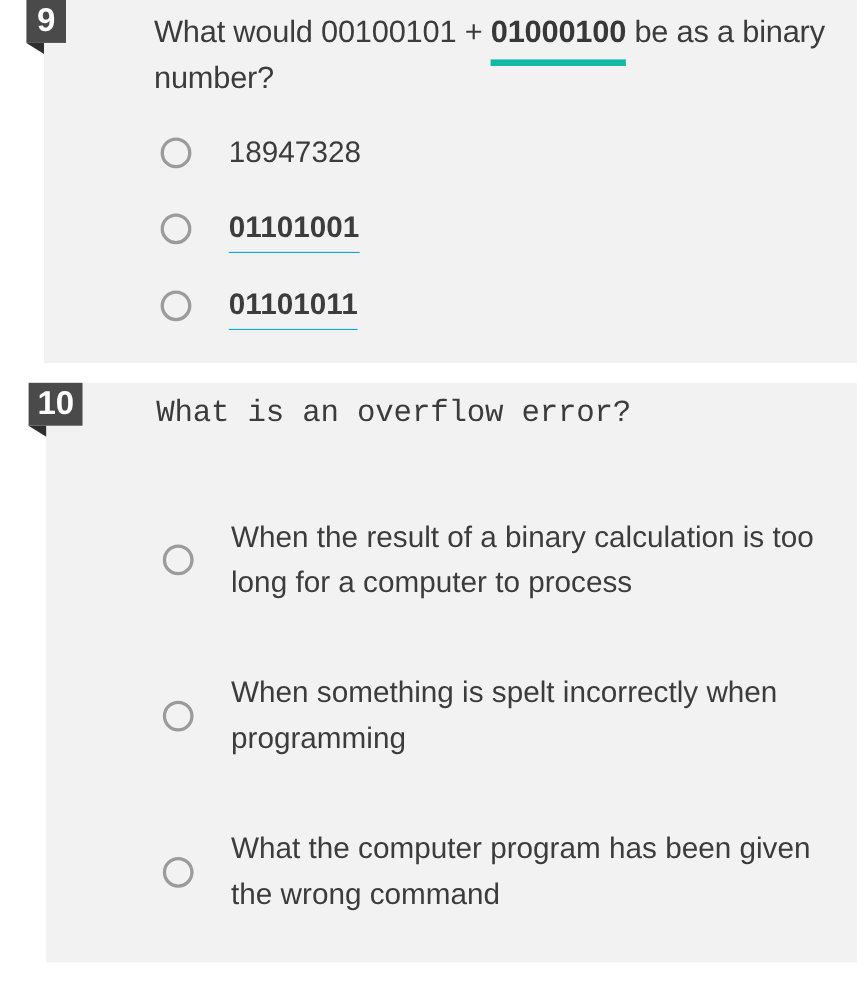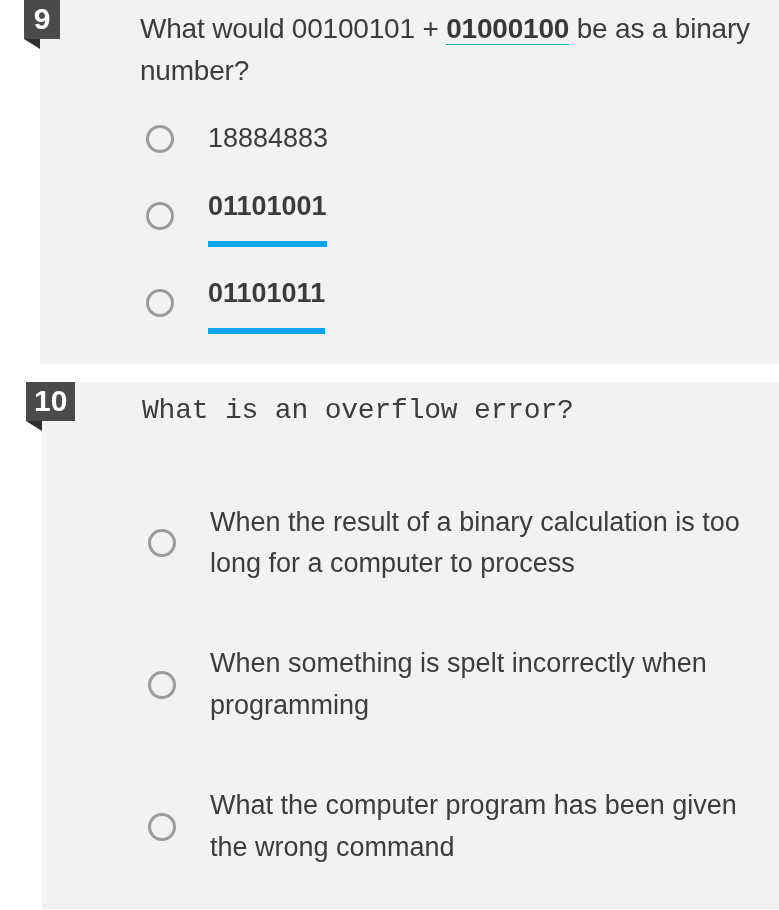--- a/index.html
+++ b/index.html
@@ -54,22 +54,22 @@
     letter-spacing: -0.2px;
     margin-bottom: 26px;
   }
   .question-text.q10text {
     margin-bottom: 70px;
     font-family: Liberation Mono, monospace;
   }
   .link-text {
     font-weight: 700;
     color: #383838;
-    border-bottom: 1px solid #14b8a6;
-    padding-bottom: 0;
+    border-bottom: 6px solid #14b8a6;
+    padding-bottom: 10px;
   }
   .options {
     display: flex;
     flex-direction: column;
     gap: 26px;
     padding-left: 6px;
   }
   .options.q10opts {
     gap: 58px;
   }
@@ -87,37 +87,37 @@
     border-radius: 50%;
     background: transparent;
   }
   .option-label {
     font-size: 27px;
     color: #3c3c3c;
     line-height: 1.55;
   }
   .option-label.bold-link {
     font-weight: 700;
-    border-bottom: 6px solid #0ea5e9;
-    padding-bottom: 13px;
+    border-bottom: 1px solid #0ea5e9;
+    padding-bottom: 1px;
     text-align: center;
   }
 </style>
 </head>
 <body>
 
 <div class="question-block q9">
   <div class="q-number">9</div>
   <p class="question-text">
     <span>What would 00100101 + </span><span class="link-text">01000100</span><span> be as a binary number?</span>
   </p>
   <div class="options">
     <label class="option-row">
       <span class="radio-circle"></span>
-      <span class="option-label">18884883</span>
+      <span class="option-label">18947328</span>
     </label>
     <label class="option-row">
       <span class="radio-circle"></span>
       <span class="option-label bold-link">01101001</span>
     </label>
     <label class="option-row">
       <span class="radio-circle"></span>
       <span class="option-label bold-link">01101011</span>
     </label>
   </div>

